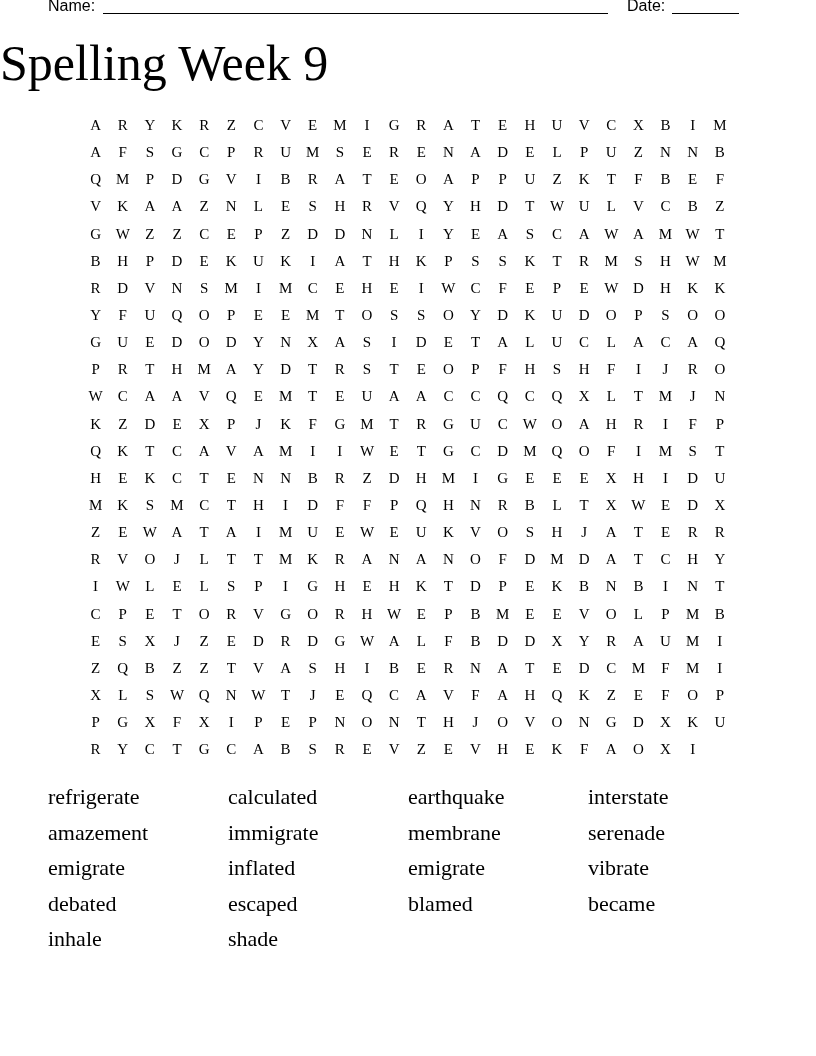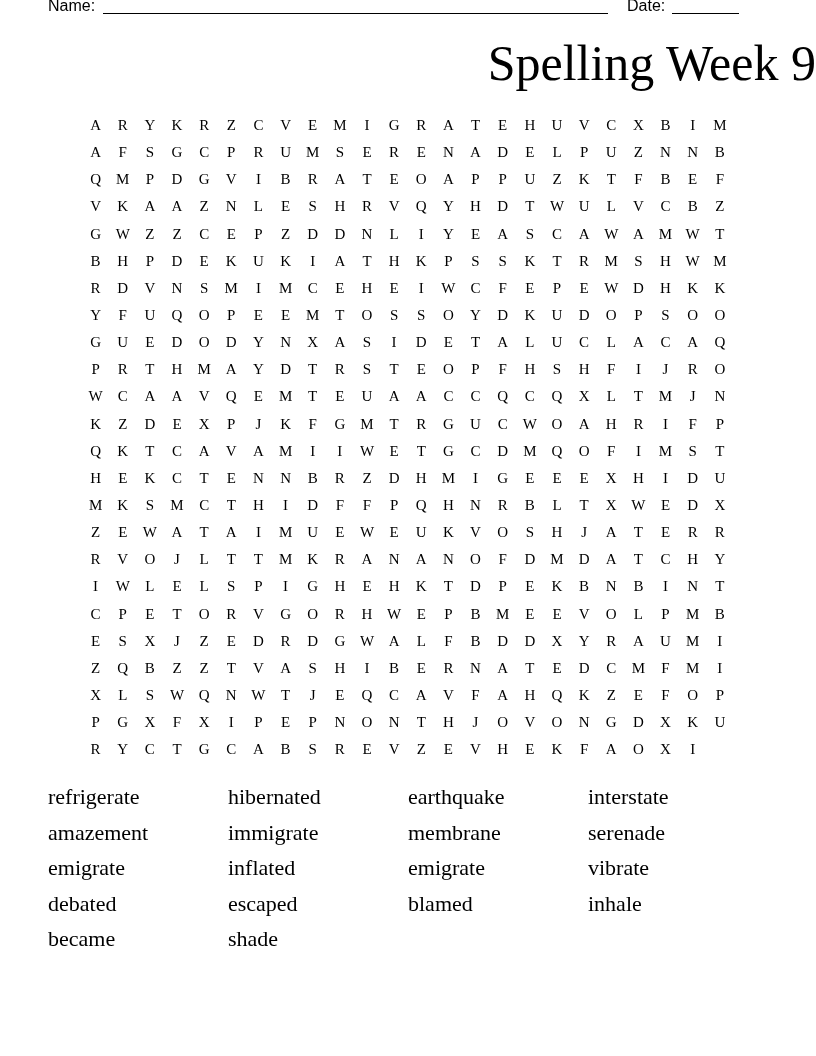--- a/index.html
+++ b/index.html
@@ -3,21 +3,21 @@
 <meta charset="utf-8">
 <style>
   html, body { margin:0; padding:0; background:#ffffff; }
   body { width:816px; height:1056px; position:relative; overflow:hidden; color:#000; }
   .hdr { position:absolute; top:-3px; left:48px; width:700px; height:22px;
          font-family:"Liberation Sans", sans-serif; font-size:16px; white-space:nowrap; }
   .hdr .name-label { position:absolute; left:0; top:0; }
   .hdr .name-line { position:absolute; left:55px; top:16px; width:505px; border-bottom:1px solid #000; }
   .hdr .date-label { position:absolute; left:579px; top:0; }
   .hdr .date-line { position:absolute; left:624px; top:16px; width:67px; border-bottom:1px solid #000; }
-  .title { position:absolute; top:32px; left:0; width:816px; text-align:right;
+  .title { position:absolute; top:32px; left:0; width:816px; text-align:left;
            font-family:"Liberation Serif", serif; font-size:50px; line-height:62px; }
   .grid { position:absolute; left:82px; top:112px; display:grid;
           grid-template-columns:repeat(24, 27.15px); grid-auto-rows:27.15px; }
   .cell { font-family:"Liberation Serif", serif; font-size:15px; text-align:center;
           line-height:27px; }
   .words { position:absolute; left:48px; top:780px; display:grid;
            grid-template-columns:180px 180px 180px 180px; grid-auto-rows:35.6px; }
   .word { font-family:"Liberation Serif", serif; font-size:22px; line-height:34px; white-space:nowrap; }
 </style>
 </head>
@@ -605,30 +605,30 @@
     <div class="cell">K</div>
     <div class="cell">F</div>
     <div class="cell">A</div>
     <div class="cell">O</div>
     <div class="cell">X</div>
     <div class="cell">I</div>
   </div>
 
 <div class="words" id="words">
     <div class="word">refrigerate</div>
-    <div class="word">hibernated</div>
+    <div class="word">calculated</div>
     <div class="word">earthquake</div>
     <div class="word">interstate</div>
     <div class="word">amazement</div>
     <div class="word">immigrate</div>
     <div class="word">membrane</div>
     <div class="word">serenade</div>
     <div class="word">emigrate</div>
     <div class="word">inflated</div>
     <div class="word">emigrate</div>
     <div class="word">vibrate</div>
     <div class="word">debated</div>
     <div class="word">escaped</div>
     <div class="word">blamed</div>
+    <div class="word">became</div>
     <div class="word">inhale</div>
-    <div class="word">became</div>
     <div class="word">shade</div>
   </div>
 
 </body></html>

